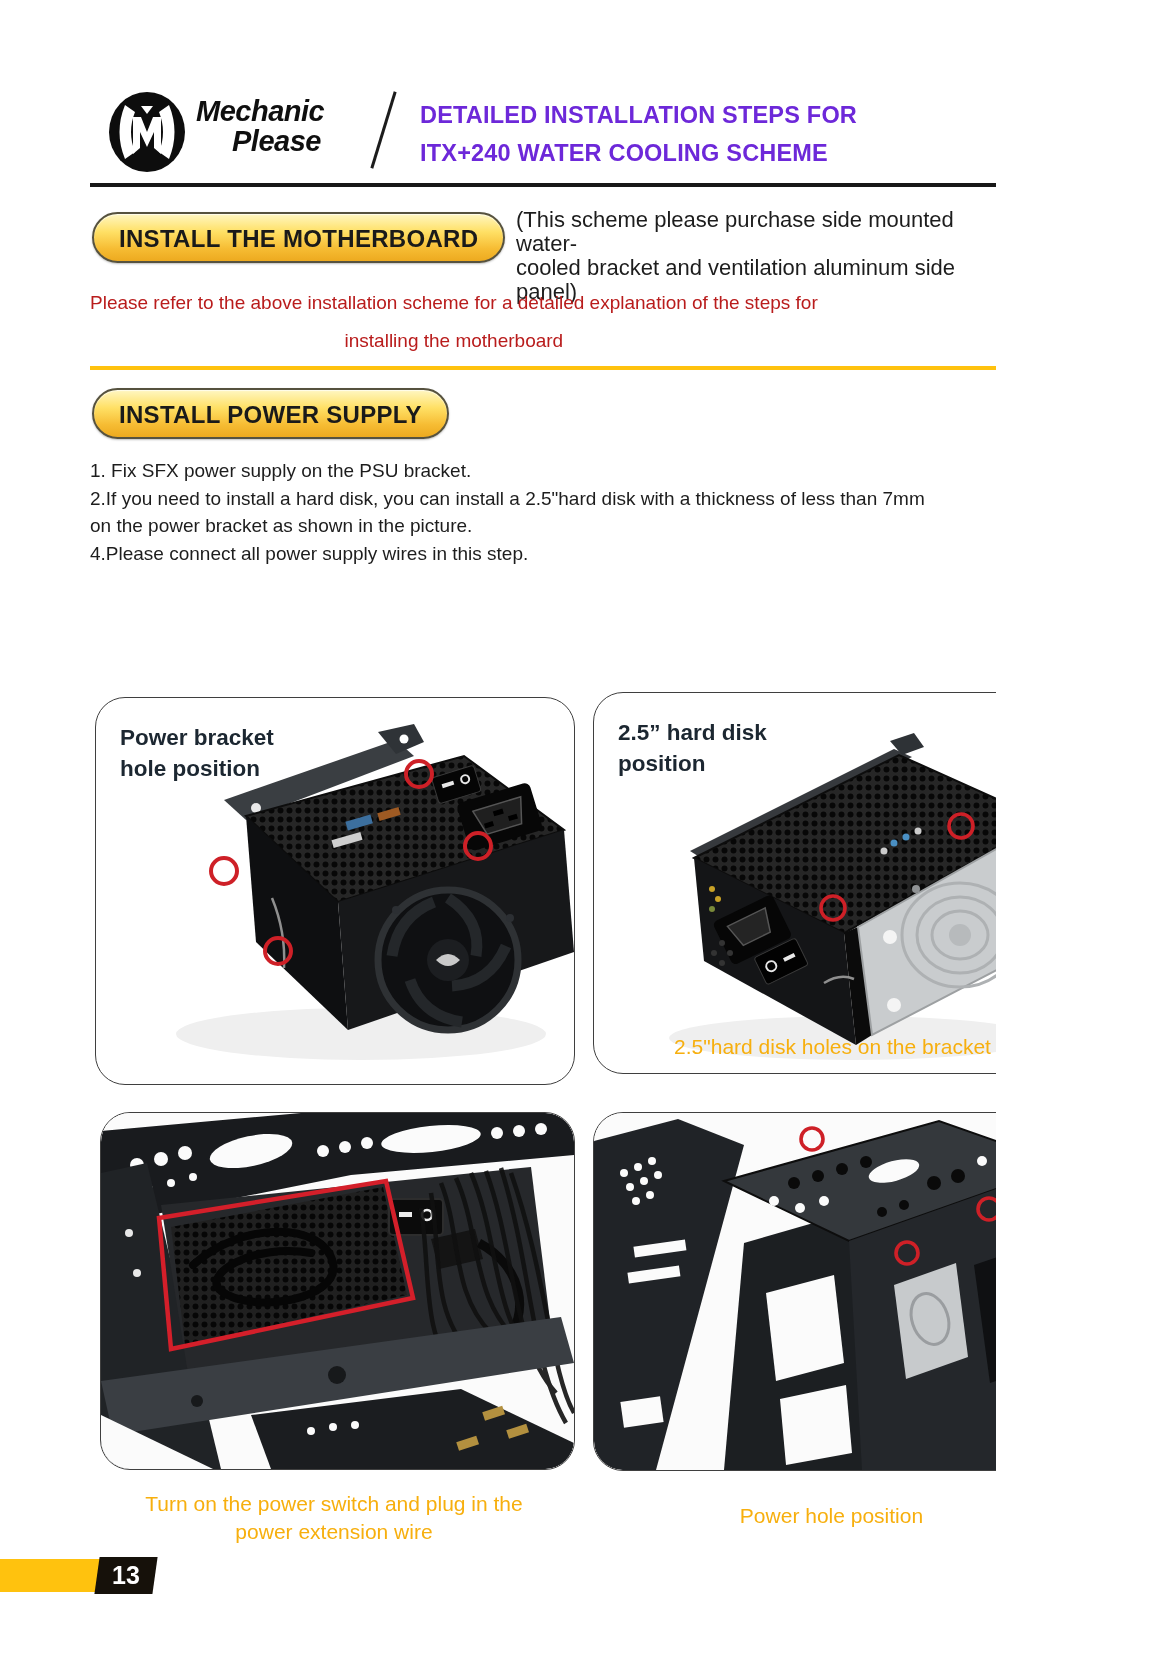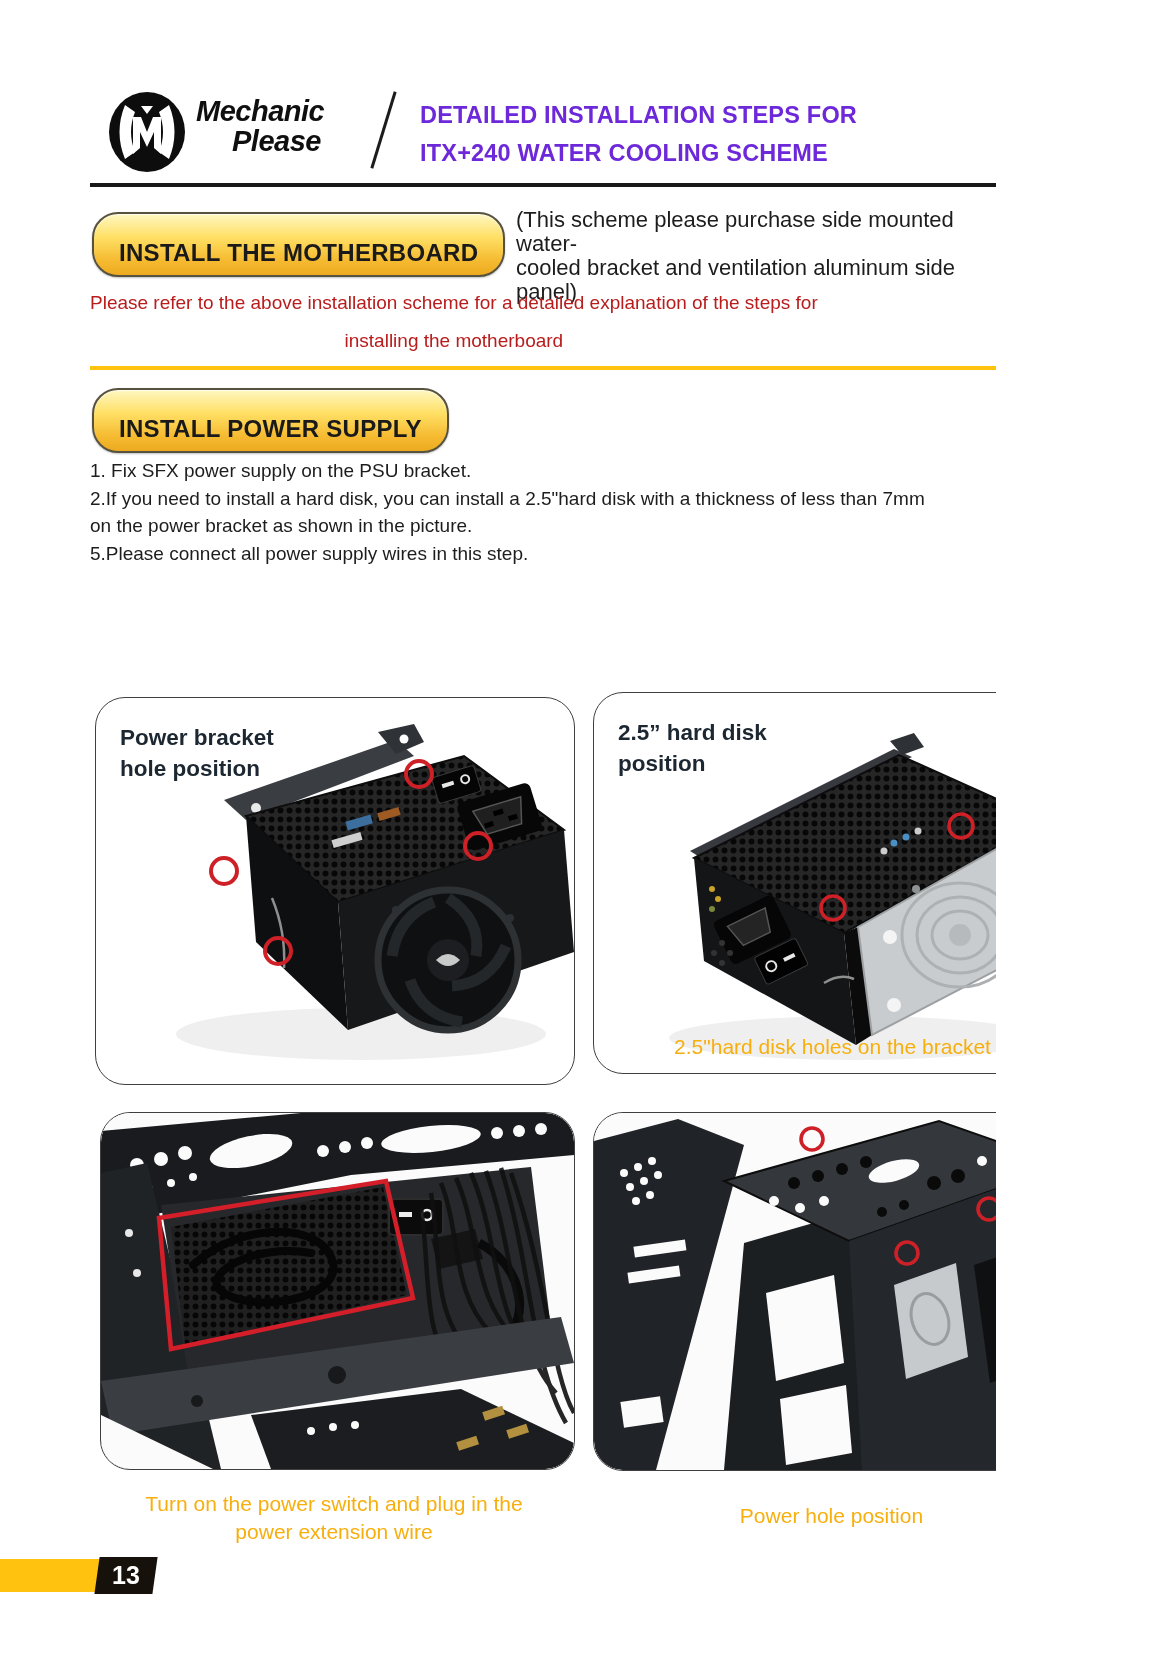--- a/index.html
+++ b/index.html
@@ -15,21 +15,21 @@
     left:196px; top:97px; font-style:italic; font-weight:bold;
     font-size:29px; color:#0f0f0f; line-height:1.02; letter-spacing:-.5px;
   }
   .brand .l2 { margin-left:36px; }
   .header-slash { left:382px; top:90px; width:3px; height:80px; background:#1c1c1c; transform:rotate(17deg); }
   .doc-title { left:420px; top:96px; font-size:23.5px; font-weight:bold; color:#6d28d9; line-height:38px; letter-spacing:.2px; }
   .header-rule { left:90px; top:183px; width:950px; height:4px; background:#181818; }
 
   
   .pill {
-    display:inline-block; padding:25px 25px 8px 25px; border-radius:26px;
+    display:inline-block; padding:11px 25px 8px 25px; border-radius:26px;
     background:linear-gradient(180deg,#fff7c2 0%,#ffe065 38%,#f6bc33 74%,#edaa1f 100%);
     border:2px solid #56523f; box-shadow:0 1px 2px rgba(0,0,0,.25), inset 0 1px 1px rgba(255,255,255,.7);
     font-weight:bold; font-size:24px; color:#1a1a1a; letter-spacing:.3px;
   }
   .pill1 { left:92px; top:212px; }
   .pill2 { left:92px; top:388px; }
 
   .note { left:516px; top:208px; font-size:22px; line-height:24px; color:#1d1d1d; }
   .para { left:90px; top:284px; font-size:19px; line-height:38px; color:#b91c1c;text-align:center; }
   .yellow-rule { left:90px; top:366px; width:950px; height:4px; background:#FFC20E; }
@@ -90,21 +90,21 @@
   <div class="abs para preline">Please refer to the above installation scheme for a detailed explanation of the steps for
 installing the motherboard</div>
 
   <div class="abs yellow-rule"></div>
 
   <div class="abs pill pill2">INSTALL POWER SUPPLY</div>
   <div class="abs steps">
     <div class="preline">1. Fix SFX power supply on the PSU bracket.</div>
     <div class="preline">2.If you need to install a hard disk, you can install a 2.5"hard disk with a thickness of less than 7mm
 on the power bracket as shown in the picture.</div>
-    <div class="preline">5.Please connect all power supply wires in this step.</div>
+    <div class="preline">4.Please connect all power supply wires in this step.</div>
   </div>
 
   <div class="panel panel1">
     <div class="fig-label">Power bracket
 hole position</div>
     <svg viewBox="0 0 478 386">
       <defs>
         <pattern id="meshA" width="9" height="9" patternUnits="userSpaceOnUse">
           <rect width="9" height="9" fill="#262626"></rect>
           <circle cx="4.5" cy="4.5" r="3" fill="#070707"></circle>

